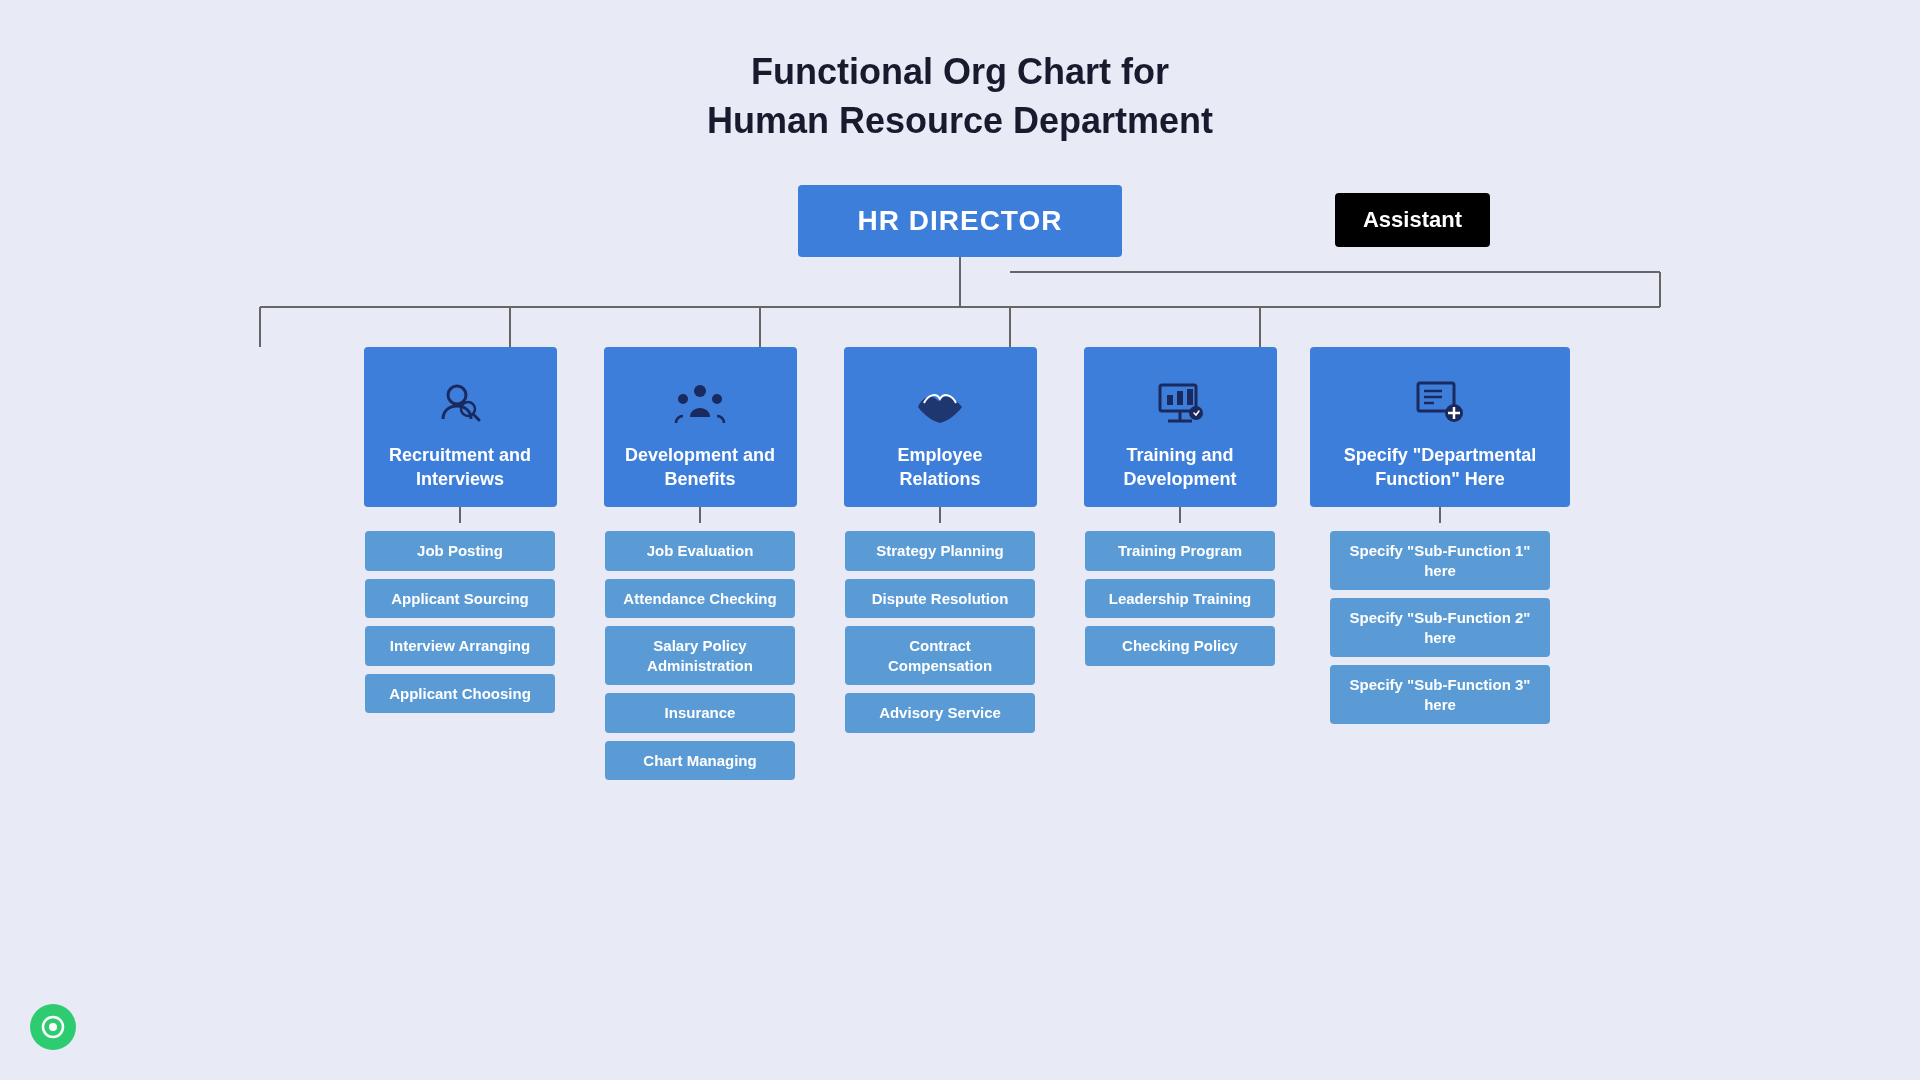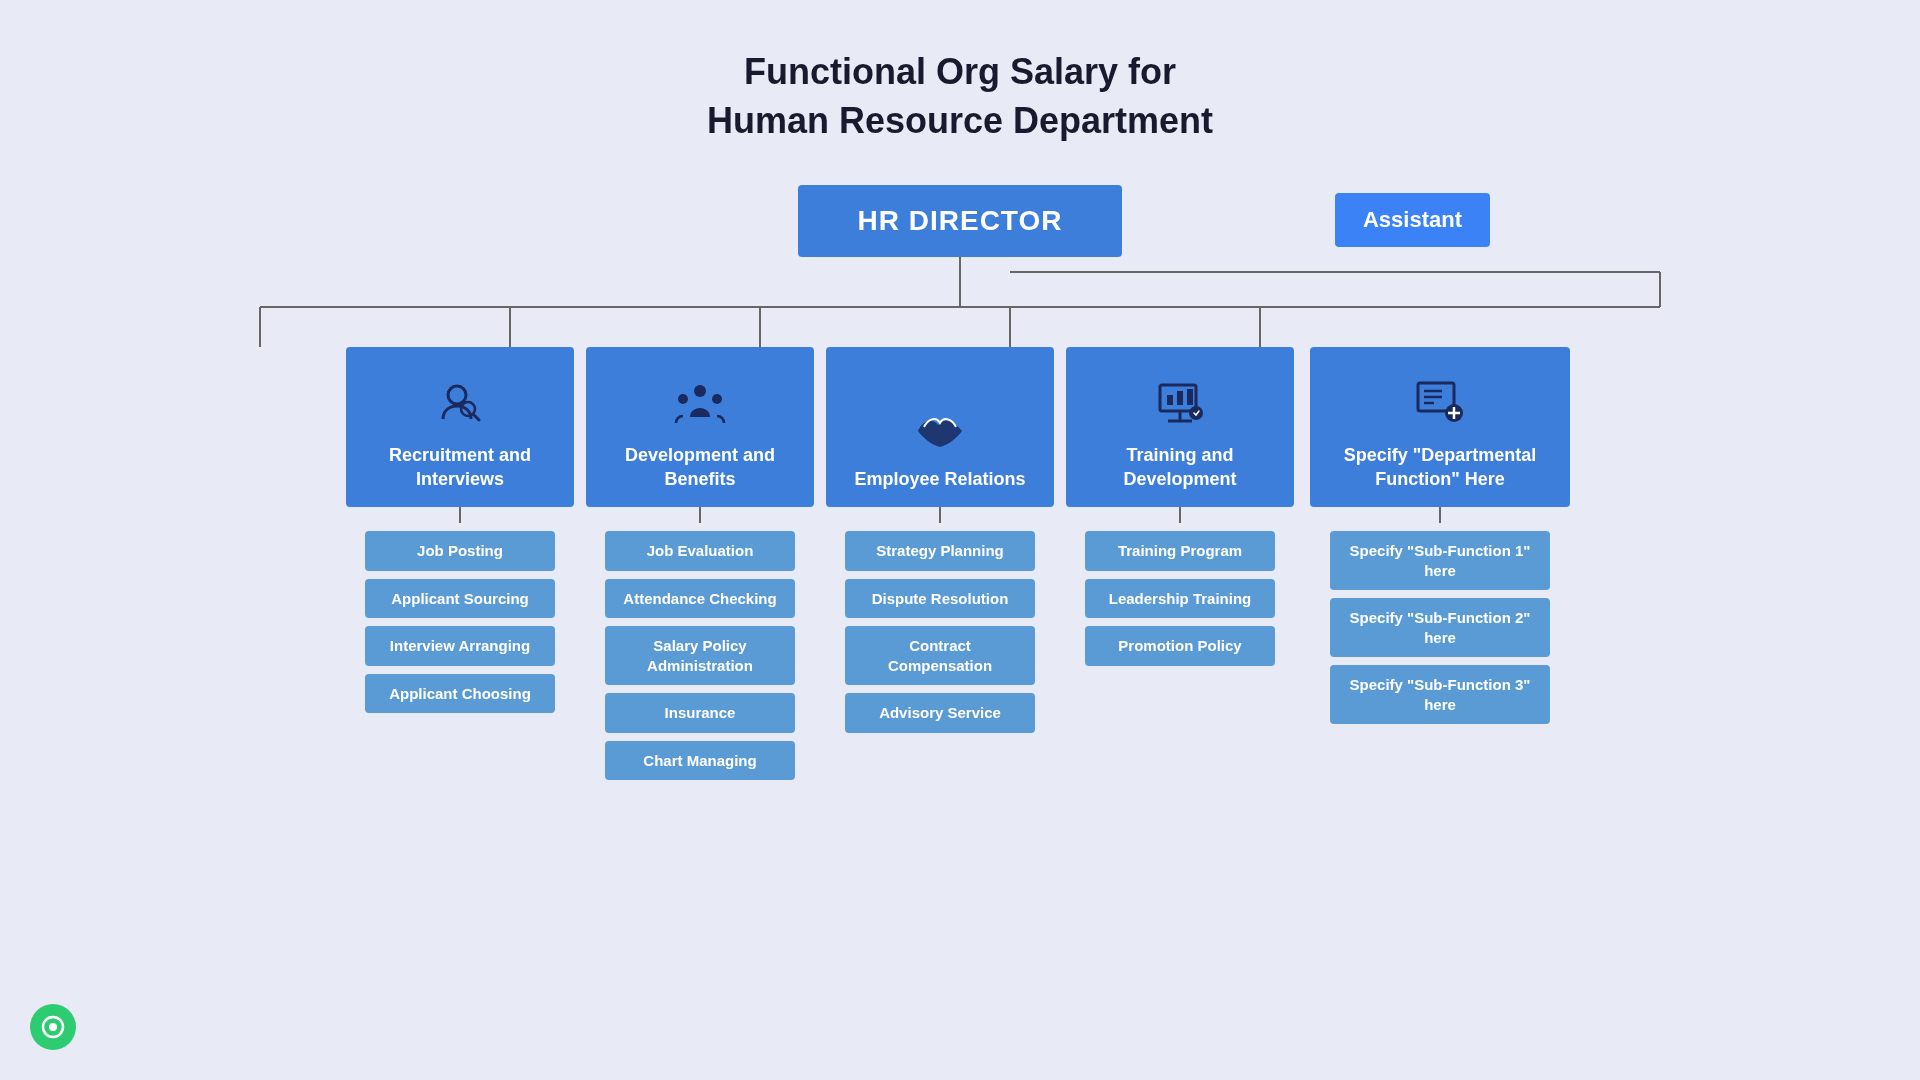--- a/index.html
+++ b/index.html
@@ -32,21 +32,21 @@
       color: white;
       font-size: 28px;
       font-weight: 700;
       letter-spacing: 1px;
       padding: 20px 60px;
       border-radius: 4px;
       text-align: center;
     }
 
     .assistant-box {
-      background: #3b82f6;
+      background: #000000;
       color: white;
       font-size: 22px;
       font-weight: 600;
       padding: 14px 28px;
       border-radius: 4px;
       position: absolute;
       right: 280px;
       top: 8px;
     }
 
@@ -65,21 +65,21 @@
       align-items: center;
       width: 220px;
     }
 
     .dept-box {
       background: #3d7edb;
       color: white;
       text-align: center;
       padding: 16px 12px;
       border-radius: 4px;
-      width: 228px;
+      width: 193px;
       min-height: 160px;
       display: flex;
       flex-direction: column;
       align-items: center;
       justify-content: flex-end;
       gap: 6px;
     }
 
     .dept-icon {
       font-size: 44px;
@@ -124,21 +124,21 @@
       position: relative;
       width: 1620px;
       margin: 0 auto;
     }
   </style>
 </head>
 <body>
 
 <div>
   <div style="text-align:center; padding-top:48px; color:#1a1a2e; font-size:36px; font-weight:700; line-height:1.35;">
-    <span>Functional Org Salary for</span><br>
+    <span>Functional Org Chart for</span><br>
     <span>Human Resource Department</span>
   </div>
 </div>
 
 <div class="chart-container">
   <div class="tree-wrapper" id="treeWrapper">
 
     <div class="director-row" style="position:relative; display:flex; justify-content:center; margin-bottom:0;">
       <div class="director-box">
         <span>HR DIRECTOR</span>
@@ -252,21 +252,21 @@
             </svg>
           </div>
           <div class="dept-label">Training and Development</div>
         </div>
         <div class="subfunc-list">
           <svg style="width:2px; height:16px;">
               <line x1="1" y1="0" x2="1" y2="16" stroke="#666" stroke-width="2"></line>
             </svg>
           <div class="subfunc-box">Training Program</div>
           <div class="subfunc-box">Leadership Training</div>
-          <div class="subfunc-box">Promotion Policy</div>
+          <div class="subfunc-box">Checking Policy</div>
         </div>
       </div>
 
       <div class="dept-column" style="width:260px;">
         <div class="dept-box" style="width:260px;">
           <div class="dept-icon">
             <svg width="52" height="50" viewBox="0 0 52 50" fill="none">
               <rect x="4" y="6" width="36" height="28" rx="2" stroke="#1a2a5e" stroke-width="3" fill="none"></rect>
               <line x1="10" y1="14" x2="28" y2="14" stroke="#1a2a5e" stroke-width="2.5"></line>
               <line x1="10" y1="20" x2="28" y2="20" stroke="#1a2a5e" stroke-width="2.5"></line>

